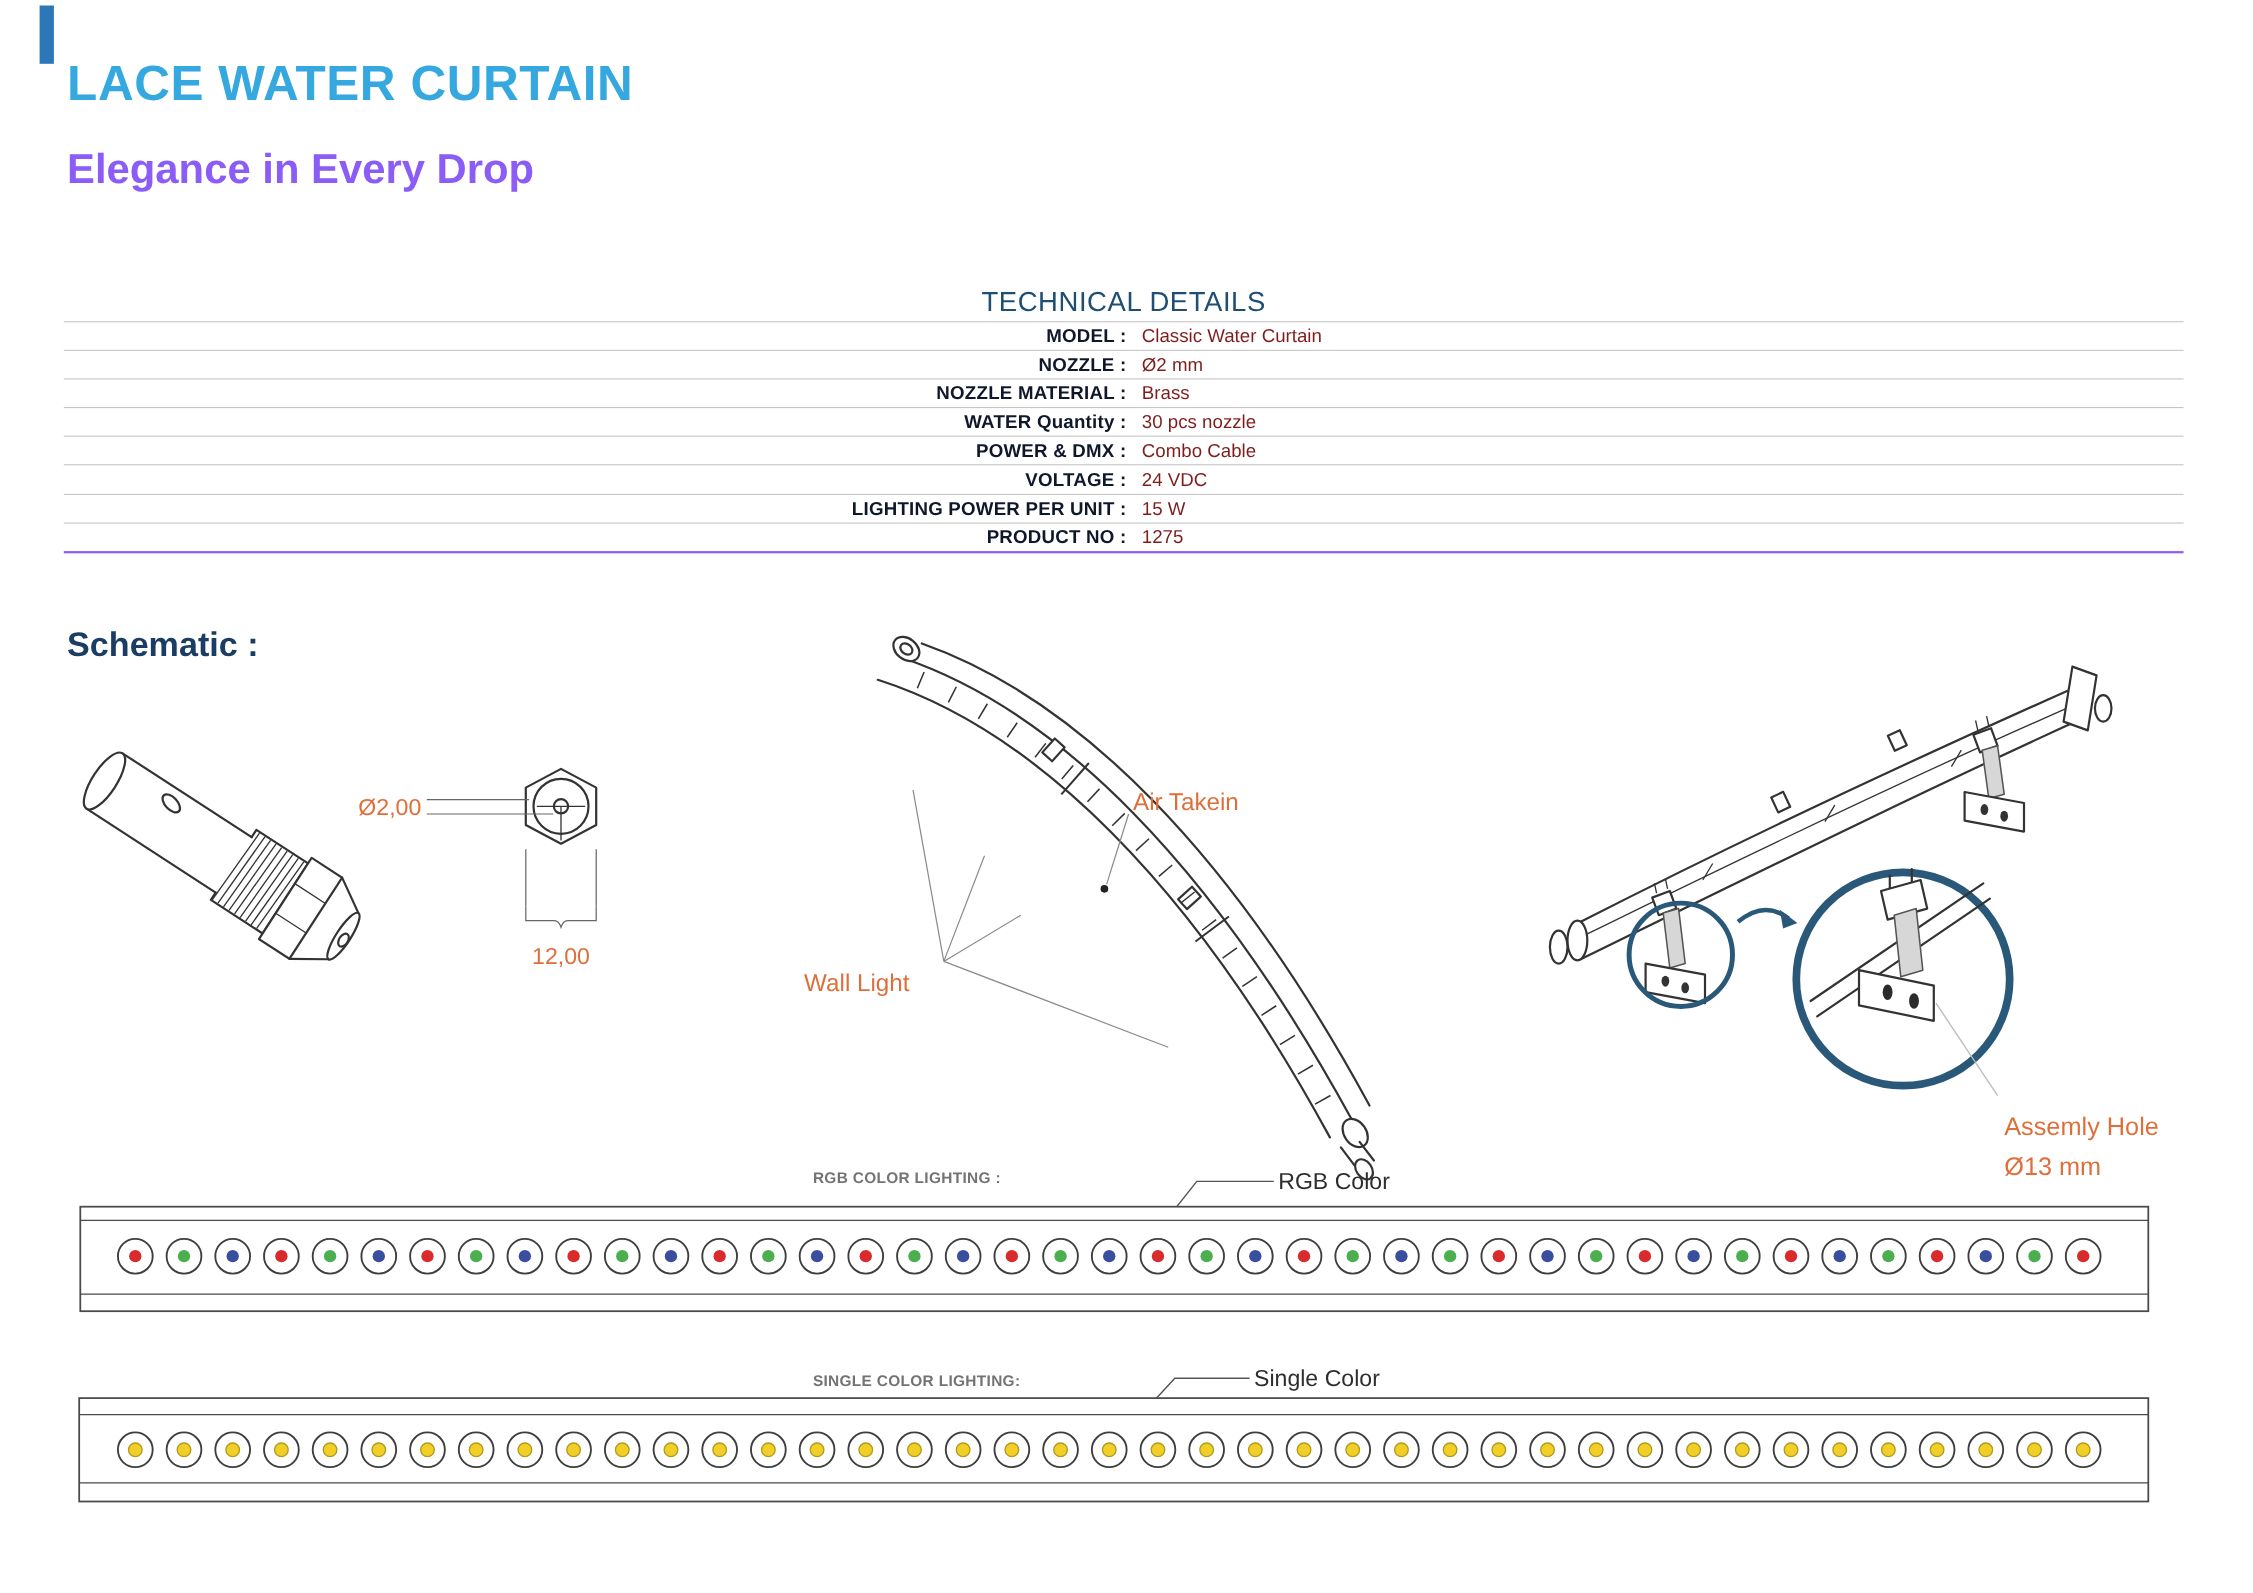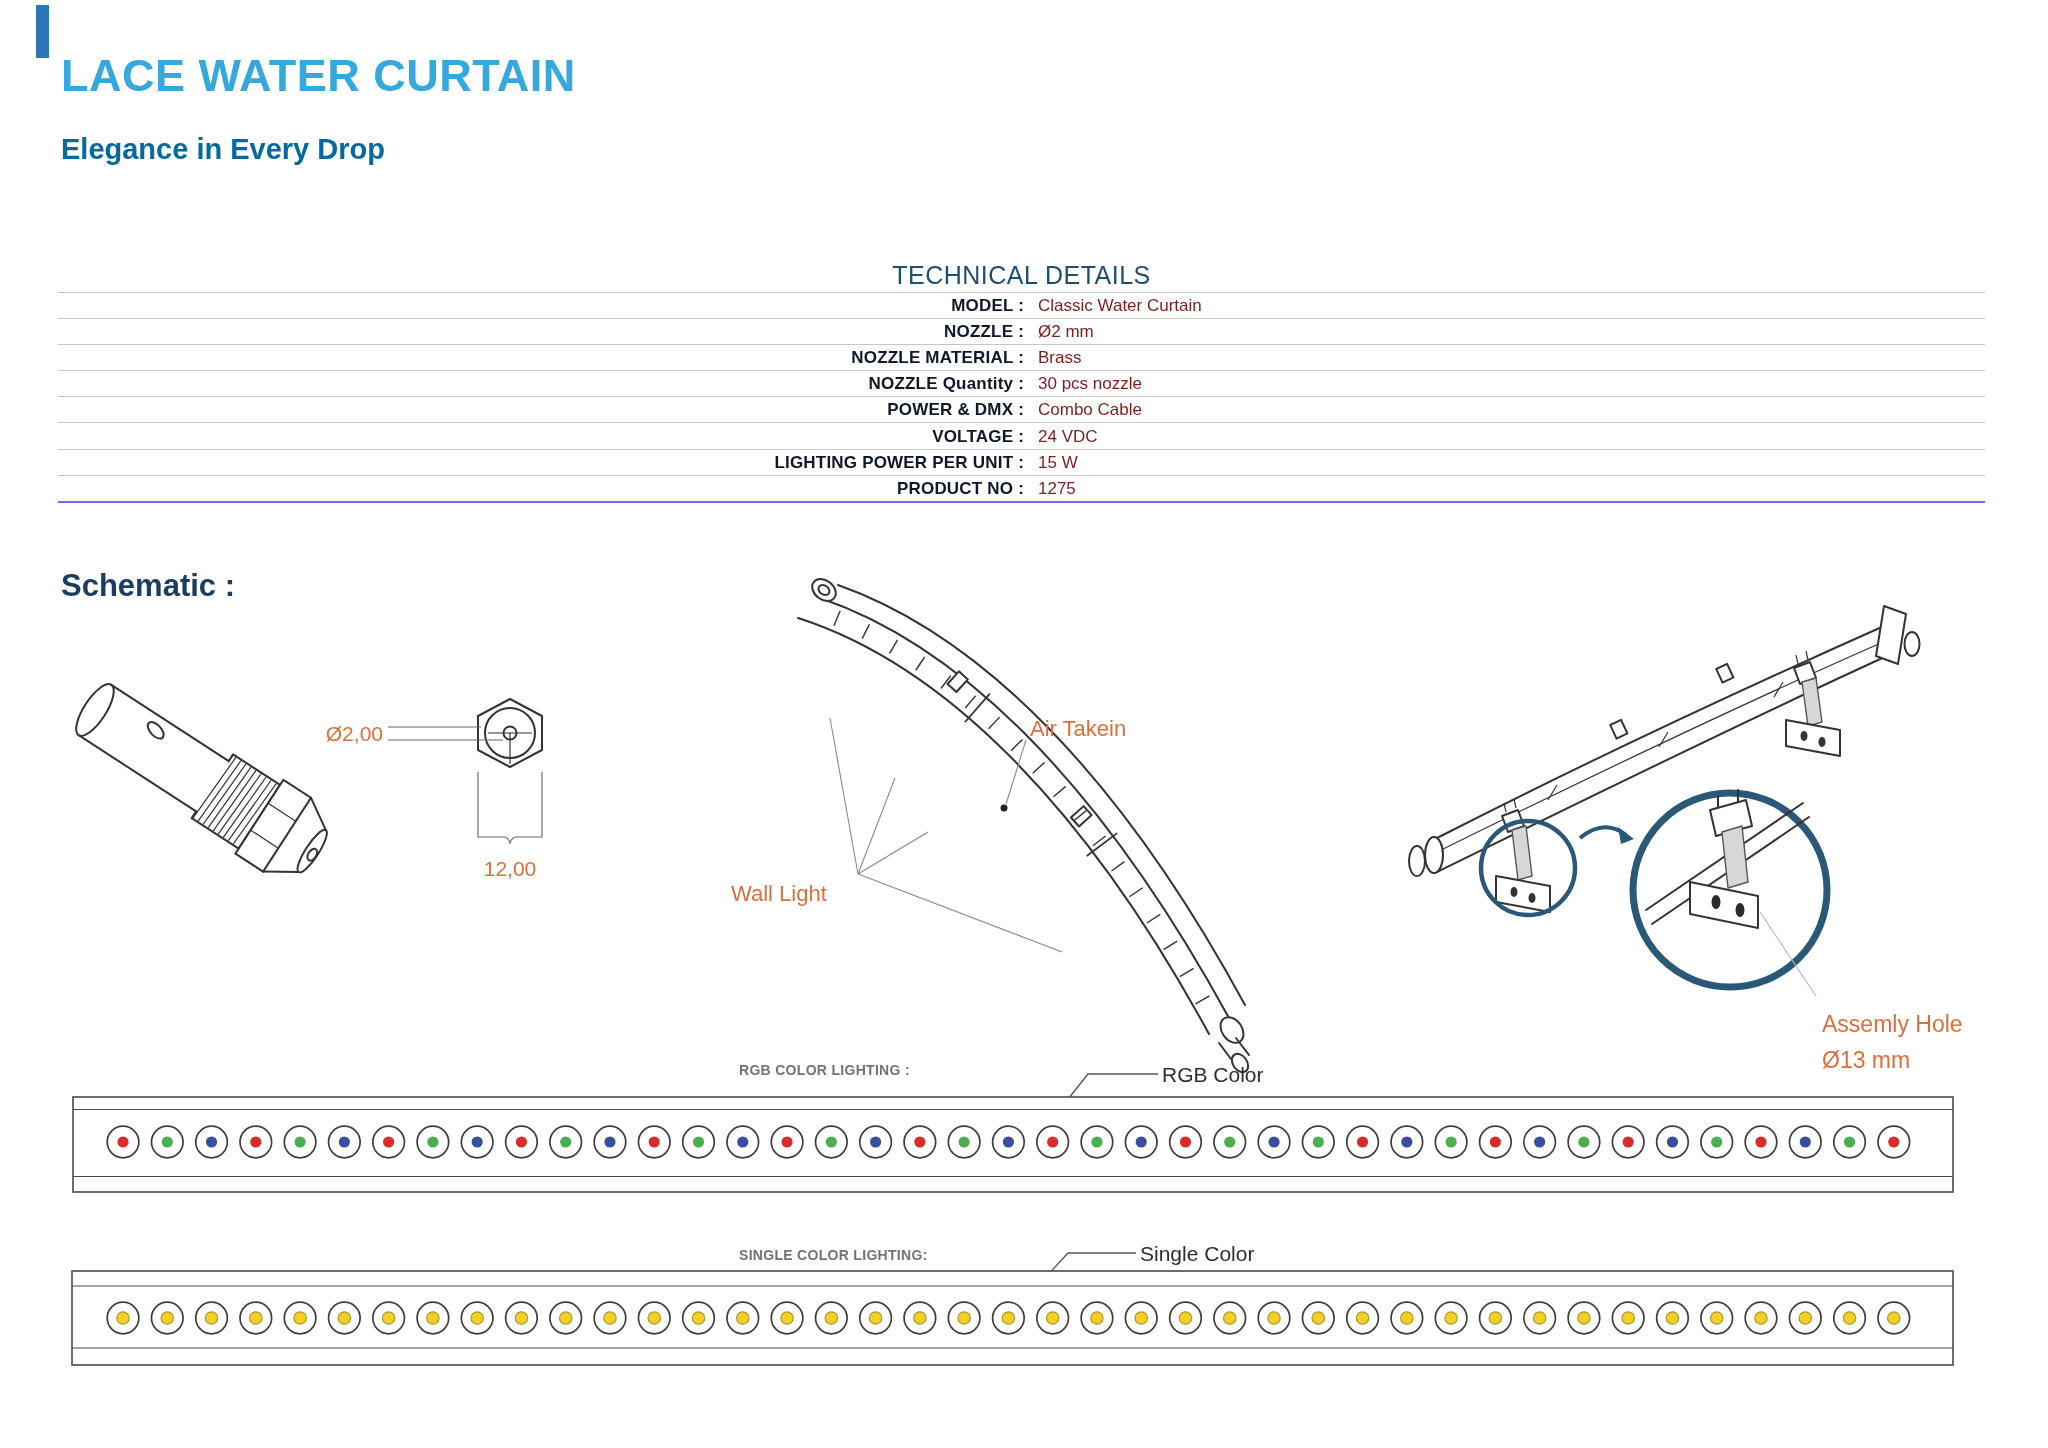--- a/index.html
+++ b/index.html
@@ -1,21 +1,21 @@
 <!DOCTYPE html>
 <html><head>
 <meta charset="utf-8">
 <style>
   html,body{margin:0;padding:0;background:#fff;}
   .page{position:relative;width:2048px;height:1448px;background:#fff;overflow:hidden;
         font-family:"Liberation Sans",sans-serif;color:#333;}
   .abs{position:absolute;}
   #corner-bar{left:36px;top:5px;width:13px;height:53px;background:#2C77B8;}
   #title{left:61px;top:50px;font-size:45px;font-weight:bold;color:#35A8DF;letter-spacing:.5px;white-space:nowrap;}
-  #subtitle{left:61px;top:133px;font-size:29px;font-weight:bold;color:#0369a1;white-space:nowrap;}
+  #subtitle{left:61px;top:133px;font-size:38px;font-weight:bold;color:#8b5cf6;white-space:nowrap;}
   #tech-heading{left:58px;top:261px;width:1927px;text-align:center;font-size:25px;font-weight:normal;
                 color:#1F4E74;letter-spacing:.5px;}
   #tech-rows{left:58px;top:292px;width:1927px;}
   .tech-row{display:flex;align-items:center;height:25.1px;border-top:1px solid #c6c6c6;font-size:17px;line-height:1;}
   .tech-row:last-child{border-bottom:2px solid #8b5cf6;}
   .t-label{width:966px;text-align:right;color:#0f172a;font-weight:bold;letter-spacing:.2px;white-space:pre;}
   .t-value{margin-left:14px;color:#7f1d1d;white-space:pre;}
   #schem-heading{left:61px;top:568px;font-size:31px;font-weight:bold;color:#1B3D63;}
   .bar-heading{font-size:14px;font-weight:bold;color:#737373;letter-spacing:.3px;white-space:nowrap;}
   #rgb-heading{left:739px;top:1062px;}
@@ -55,21 +55,21 @@
       </div>
       <div class="tech-row">
         <span class="t-label">NOZZLE :</span>
         <span class="t-value">Ø2 mm</span>
       </div>
       <div class="tech-row">
         <span class="t-label">NOZZLE MATERIAL :</span>
         <span class="t-value">Brass</span>
       </div>
       <div class="tech-row">
-        <span class="t-label">NOZZLE Quantity :</span>
+        <span class="t-label">WATER Quantity :</span>
         <span class="t-value">30 pcs nozzle</span>
       </div>
       <div class="tech-row">
         <span class="t-label">POWER &amp; DMX :</span>
         <span class="t-value">Combo Cable</span>
       </div>
       <div class="tech-row">
         <span class="t-label">VOLTAGE :</span>
         <span class="t-value">24 VDC</span>
       </div>

